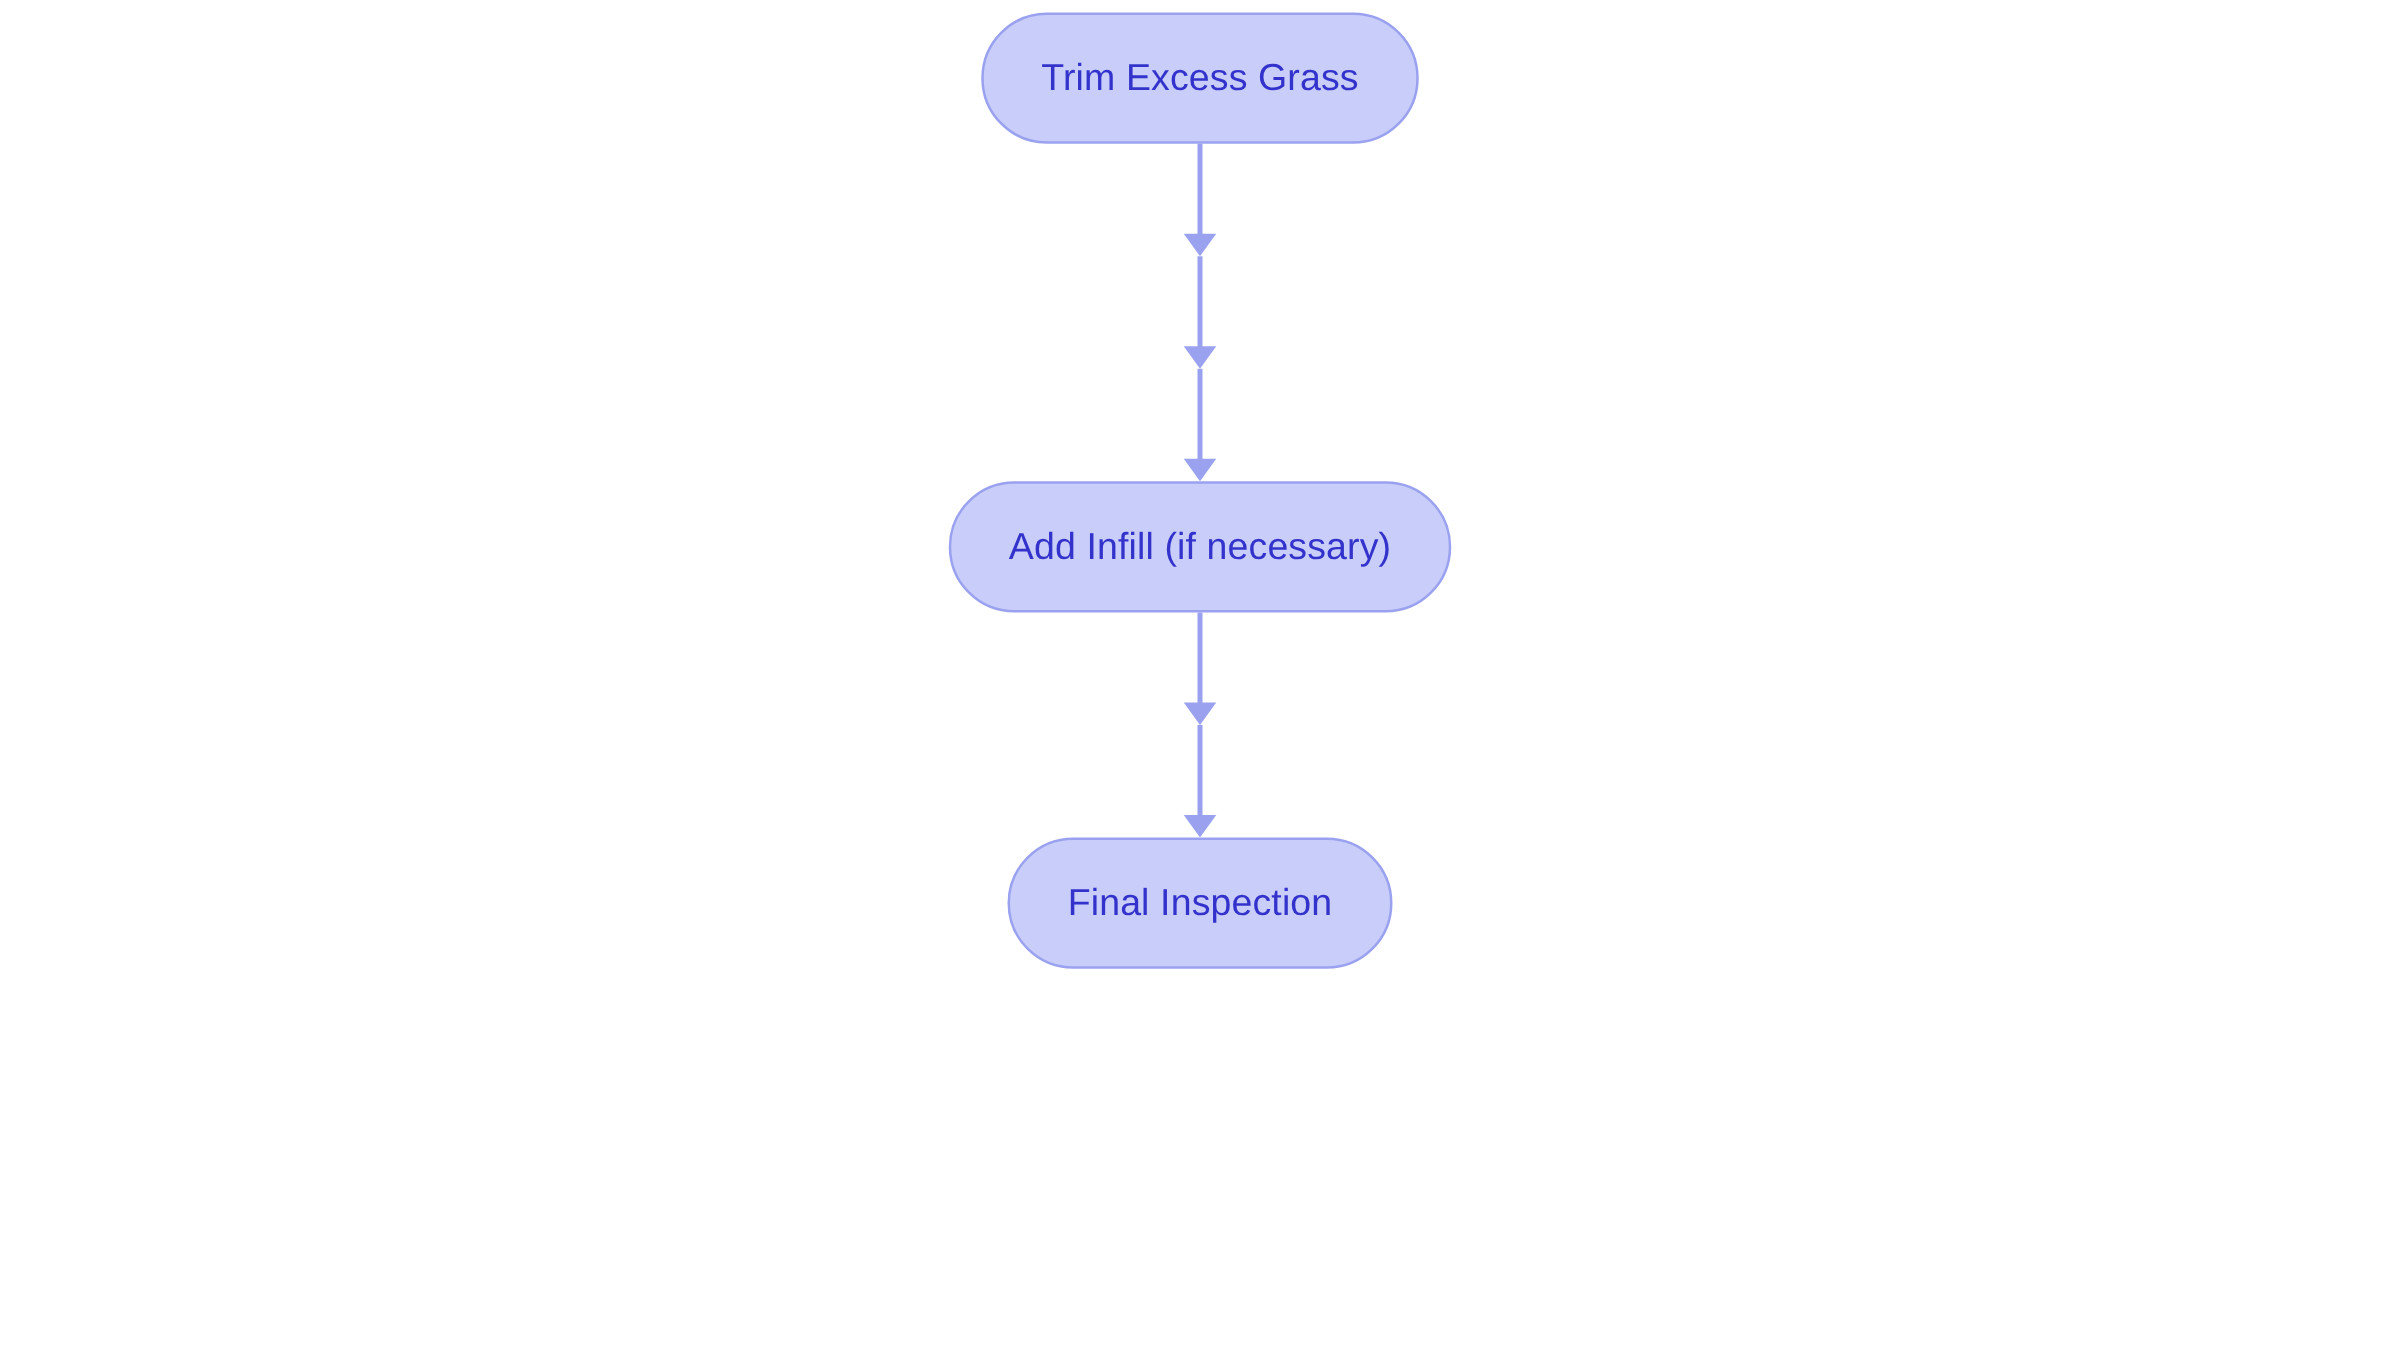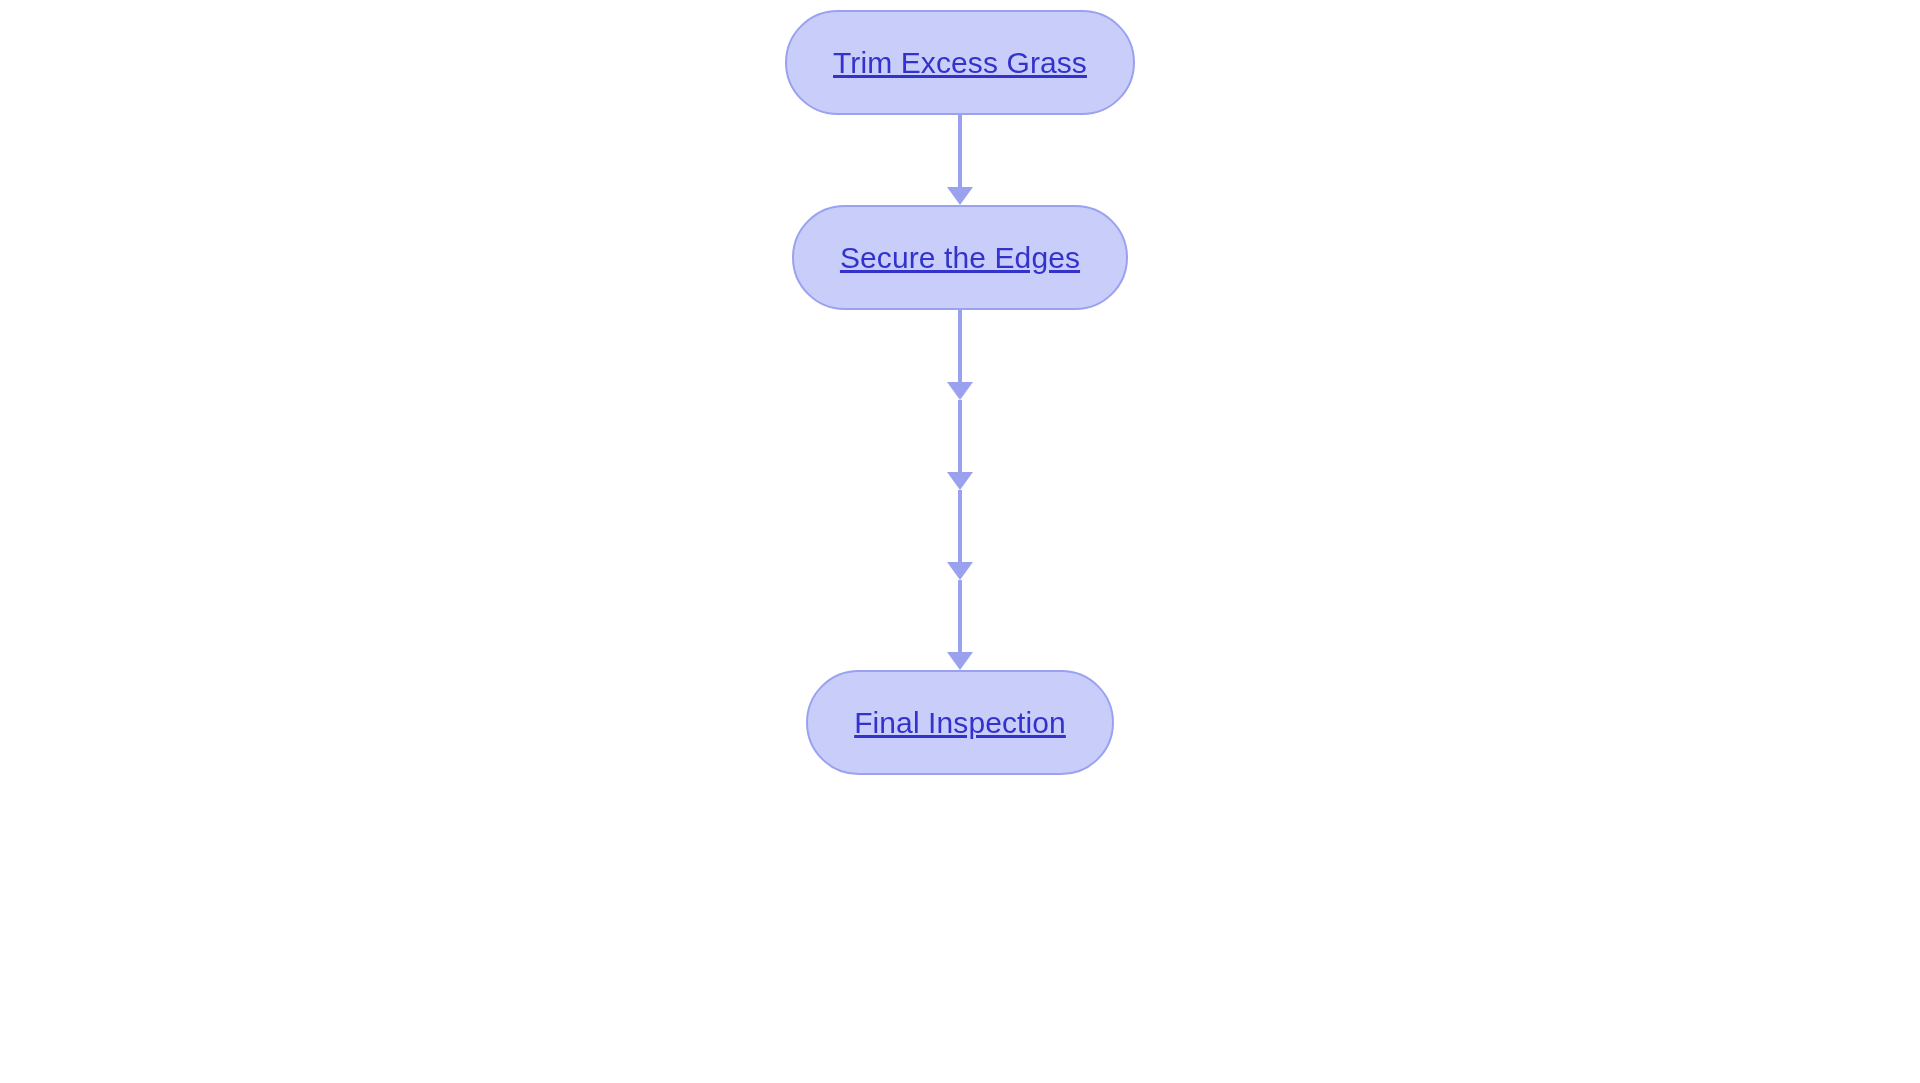--- a/index.html
+++ b/index.html
@@ -42,21 +42,20 @@
     align-items: center;
     justify-content: center;
     white-space: nowrap;
     font-size: 30px;
     font-weight: 400;
     letter-spacing: 0.1px;
     line-height: 1;
     padding: 13px 46px;
     height: 105px;
     flex: none;
-    text-decoration: underline;
   }
 
   .flow-connector {
     position: relative;
     width: 26px;
     flex: none;
   }
   .flow-connector .conn-line {
     position: absolute;
     left: 50%;
@@ -88,35 +87,35 @@
 
     <div class="flow-node">
       <span>Trim Excess Grass</span>
     </div>
 
     <div class="flow-connector" style="height:90px;">
       <div class="conn-line"></div>
       <div class="conn-head"></div>
     </div>
 
-    <div class="flow-node">
-      <span>Secure the Edges</span>
-    </div>
 
     <div class="flow-connector" style="height:90px;">
       <div class="conn-line"></div>
       <div class="conn-head"></div>
     </div>
 
 
     <div class="flow-connector" style="height:90px;">
       <div class="conn-line"></div>
       <div class="conn-head"></div>
     </div>
 
+    <div class="flow-node">
+      <span>Add Infill (if necessary)</span>
+    </div>
 
     <div class="flow-connector" style="height:90px;">
       <div class="conn-line"></div>
       <div class="conn-head"></div>
     </div>
 
 
     <div class="flow-connector" style="height:90px;">
       <div class="conn-line"></div>
       <div class="conn-head"></div>

